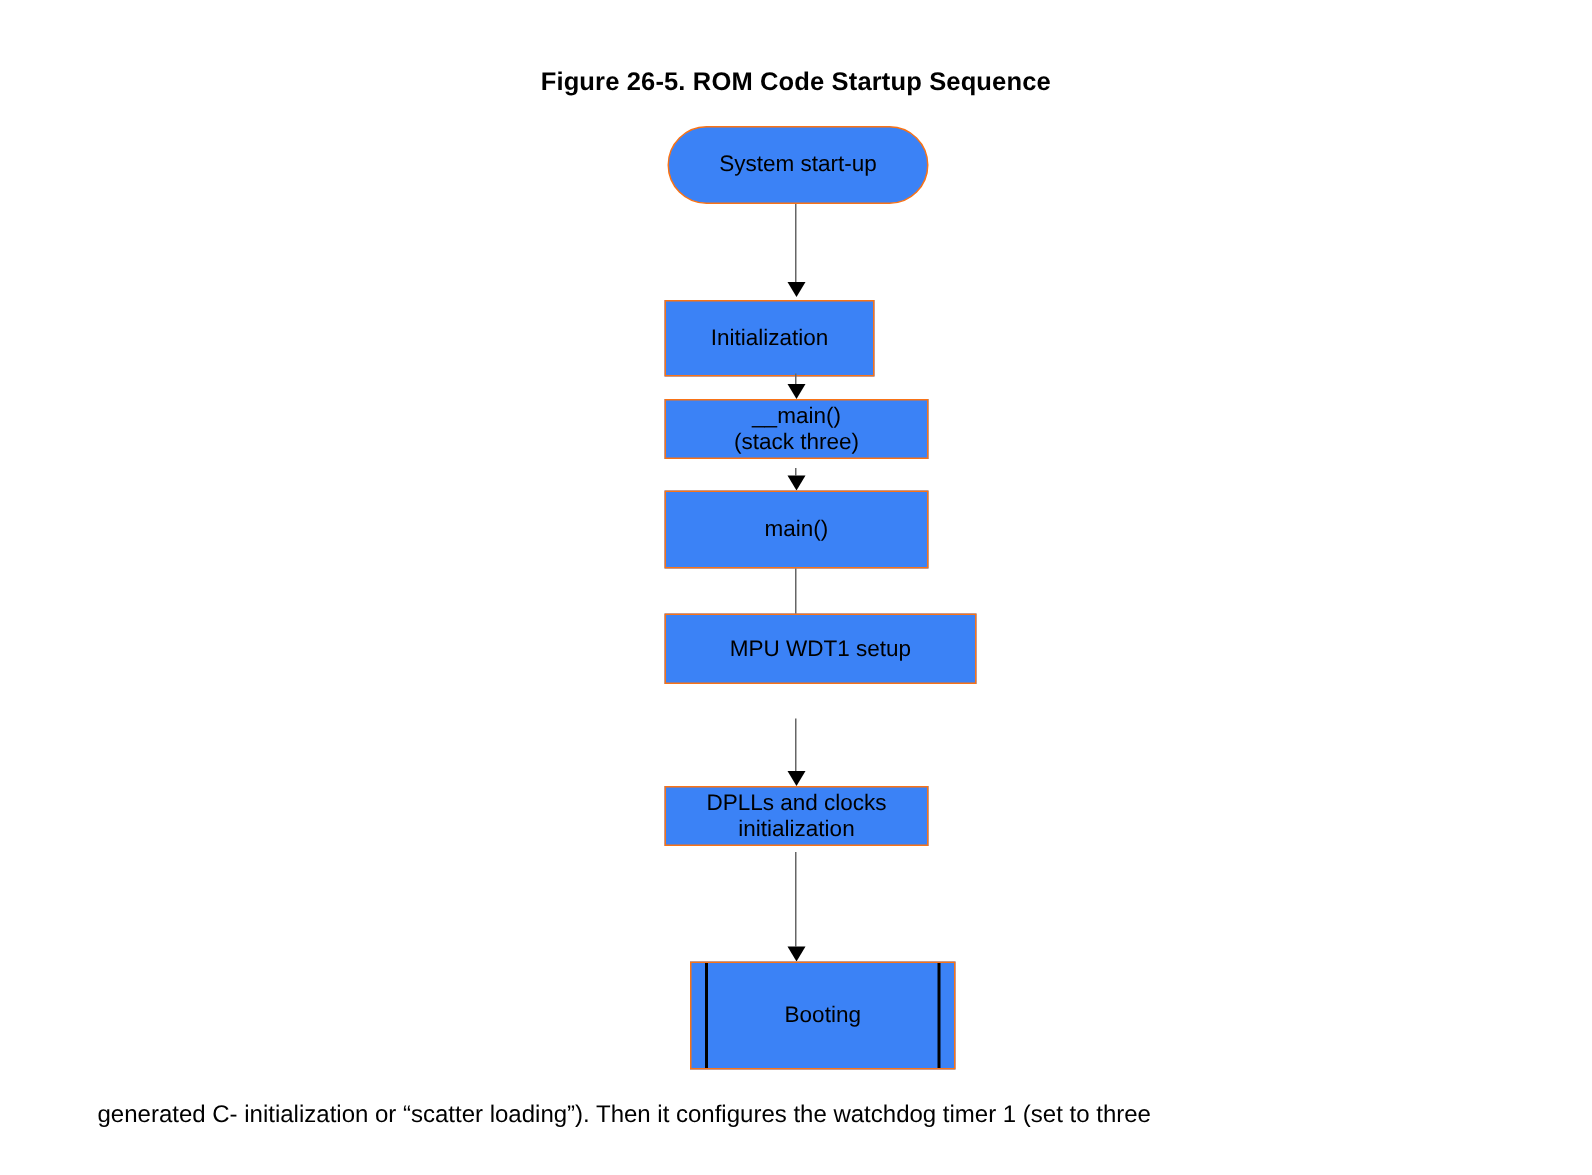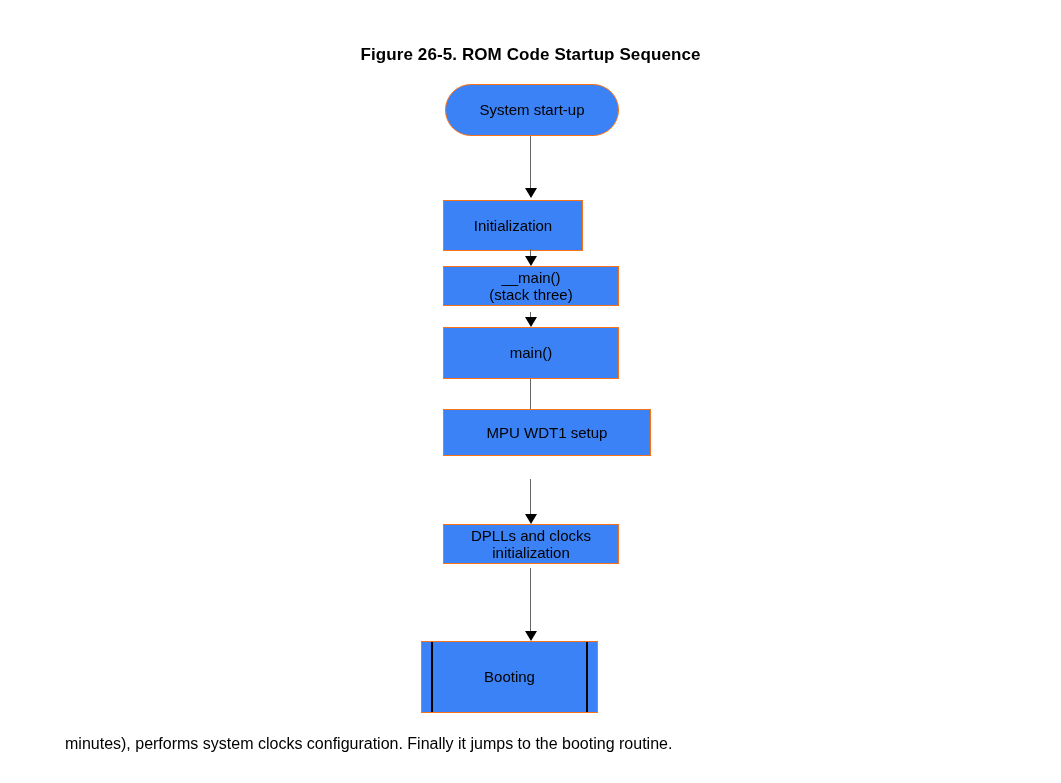--- a/index.html
+++ b/index.html
@@ -133,23 +133,23 @@
   <div class="node" style="left:443px; top:497px; width:176px; height:40px; line-height:17px;">
     <span class="line">DPLLs and clocks</span>
     <span class="line">initialization</span>
   </div>
 
   <div class="arrow" style="left:525px; top:541px; height:73px;">
     <div class="stem" style="height:63px;"></div>
     <div class="head"></div>
   </div>
 
-  <div class="node" style="left:421px; top:614px; width:177px; height:72px;">
+  <div class="node" style="left:460px; top:614px; width:177px; height:72px;">
     <div class="predef-bar left"></div>
     <div class="predef-bar right"></div>
     <span class="line">Booting</span>
   </div>
 
   <div class="caption">
-    <div>minutes), performs system clocks configuration. Finally it jumps to the booting routine.</div>
+    <div>generated C- initialization or “scatter loading”). Then it configures the watchdog timer 1 (set to three</div>
   </div>
 
 </div>
 
 </body></html>

